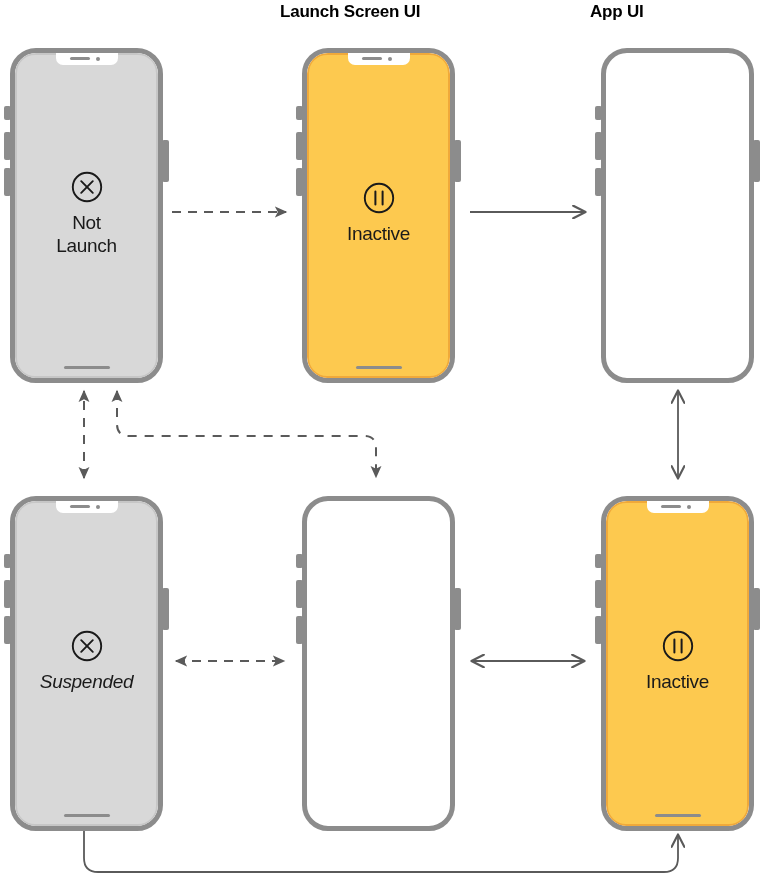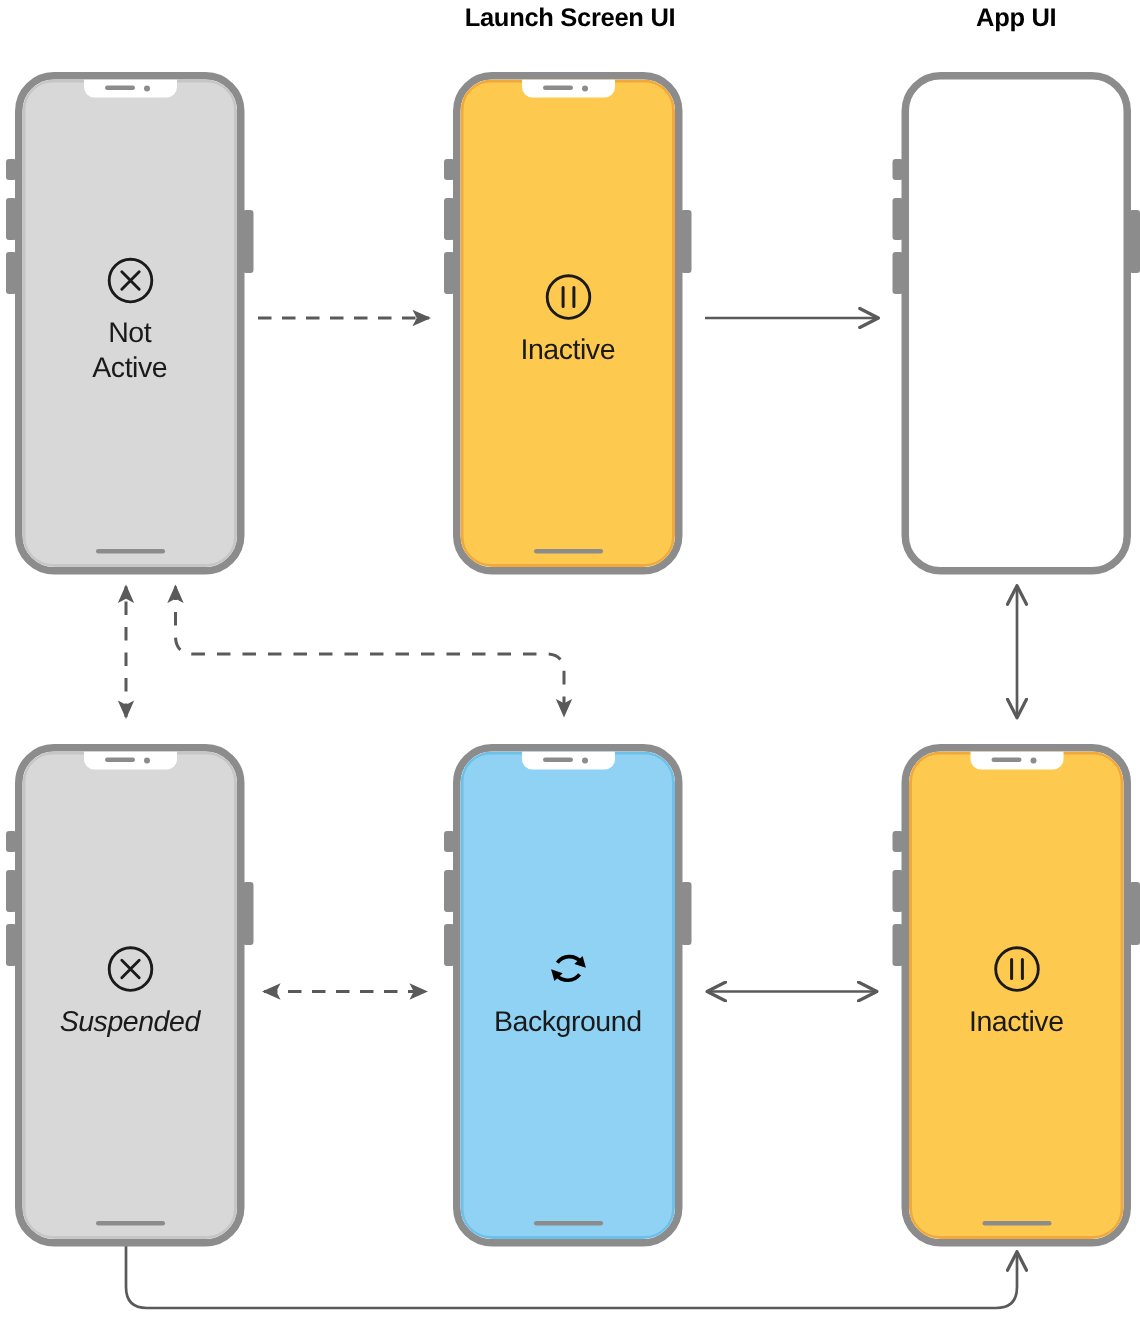--- a/index.html
+++ b/index.html
@@ -20,21 +20,20 @@
     position: absolute;
     inset: 0;
     width: 760px;
     height: 883px;
   }
 
   
   .col-header {
     position: absolute;
     top: 2px;
-    text-align: center;
     font-size: 17px;
     font-weight: 700;
     letter-spacing: -0.2px;
     color: #000000;
     white-space: nowrap;
   }
   #header-launch { left: 280px; width: 200px; }
   #header-app    { left: 590px; width: 175px; }
 
   
@@ -222,21 +221,21 @@
       <div class="notch">
         <div class="notch-speaker"></div>
         <div class="notch-camera"></div>
       </div>
       <div class="screen-content">
         <svg class="state-icon" width="34" height="34" viewBox="0 0 34 34">
           <circle cx="17" cy="17" r="14.2" fill="none" stroke="#1a1a1a" stroke-width="1.9"></circle>
           <path d="M 11.2 11.2 L 22.8 22.8 M 22.8 11.2 L 11.2 22.8" stroke="#1a1a1a" stroke-width="1.9" stroke-linecap="round"></path>
         </svg>
         <div class="state-label">Not
-Active</div>
+Launch</div>
       </div>
       <div class="home-indicator"></div>
     </div>
   </div>
 
   <div class="phone" style="left:296px; top:48px;">
     <div class="phone-body"></div>
     <div class="side-btn btn-silent"></div>
     <div class="side-btn btn-vol-up"></div>
     <div class="side-btn btn-vol-dn"></div>
@@ -288,37 +287,20 @@
       <div class="home-indicator"></div>
     </div>
   </div>
 
   <div class="phone" style="left:296px; top:496px;">
     <div class="phone-body"></div>
     <div class="side-btn btn-silent"></div>
     <div class="side-btn btn-vol-up"></div>
     <div class="side-btn btn-vol-dn"></div>
     <div class="side-btn btn-power"></div>
-    <div class="phone-screen">
-      <div class="screen-fill" style="background:#8fd2f4; border-color:#6ec0e8;"></div>
-      <div class="notch">
-        <div class="notch-speaker"></div>
-        <div class="notch-camera"></div>
-      </div>
-      <div class="screen-content">
-        <svg class="state-icon" width="34" height="34" viewBox="0 0 34 34">
-          <path d="M 9.6 12.8 A 10 10 0 0 1 25.2 12.2" fill="none" stroke="#000000" stroke-width="2.4" stroke-linecap="butt"></path>
-          <path d="M 24.4 20.6 A 10 10 0 0 1 9.0 21.2" fill="none" stroke="#000000" stroke-width="2.4" stroke-linecap="butt"></path>
-          <path d="M 26.4 8.4 L 28.6 16.2 L 20.9 13.6 Z" fill="#000000"></path>
-          <path d="M 7.6 25.0 L 5.4 17.2 L 13.1 19.8 Z" fill="#000000"></path>
-        </svg>
-        <div class="state-label">Background</div>
-      </div>
-      <div class="home-indicator"></div>
-    </div>
   </div>
 
   <div class="phone" style="left:595px; top:496px;">
     <div class="phone-body"></div>
     <div class="side-btn btn-silent"></div>
     <div class="side-btn btn-vol-up"></div>
     <div class="side-btn btn-vol-dn"></div>
     <div class="side-btn btn-power"></div>
     <div class="phone-screen">
       <div class="screen-fill" style="background:#fdc94f; border-color:#f0a93a;"></div>

